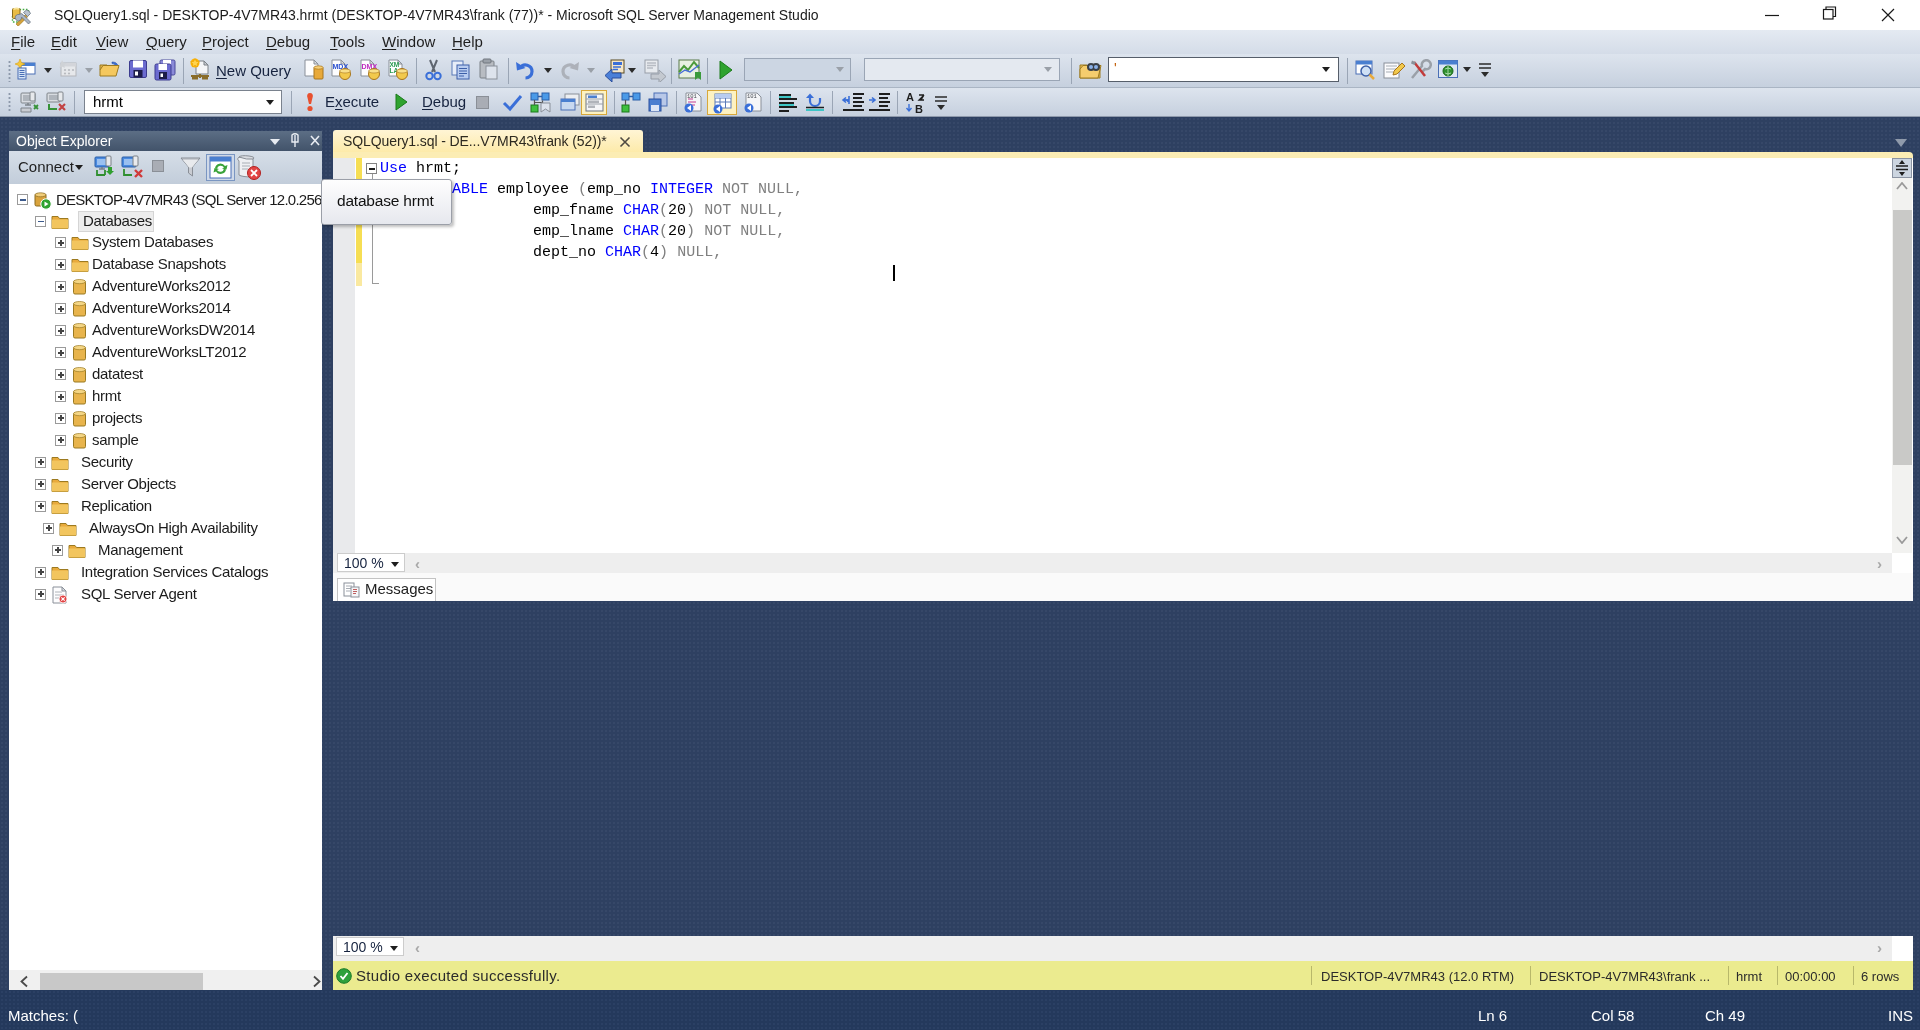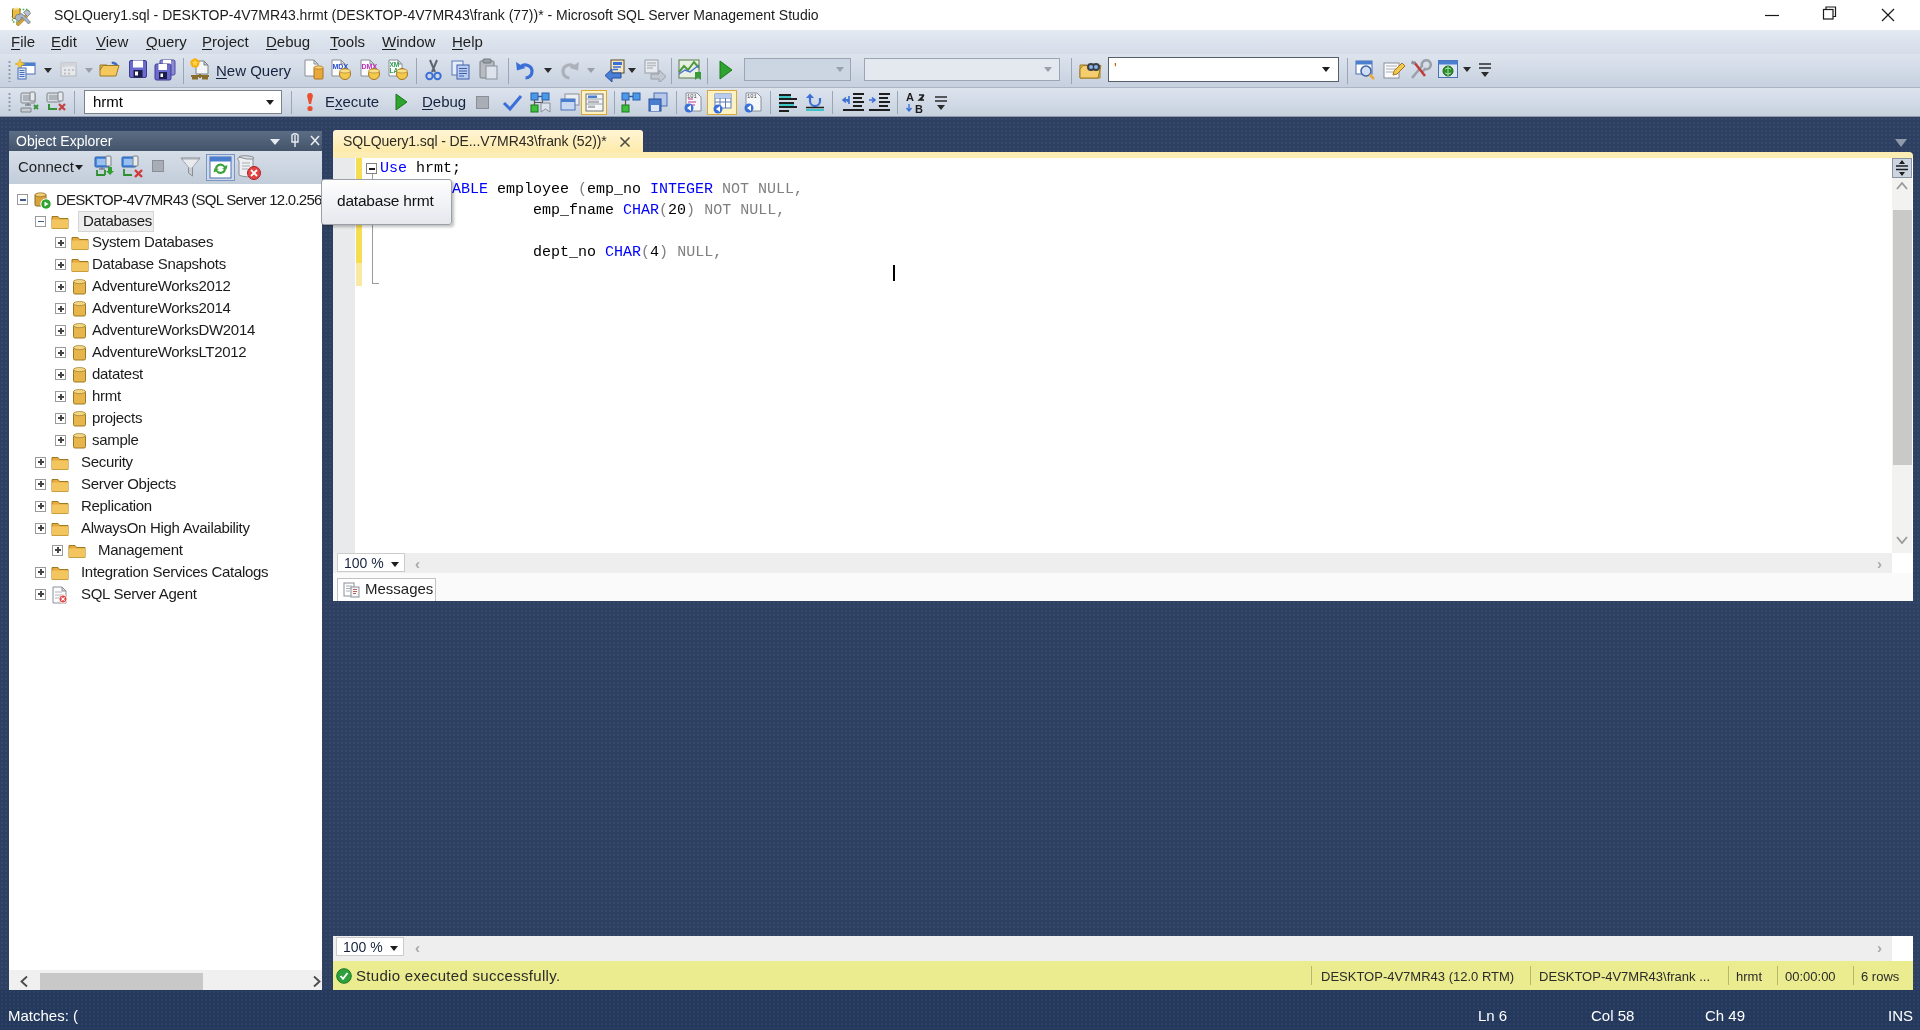--- a/index.html
+++ b/index.html
@@ -551,21 +551,21 @@
       <span class="abs" style="left:72px;top:1px">Server Objects</span>
     </div>
     <div class="trow" style="left:0;top:311.5px;width:313px">
       <div class="expbox plus" style="left:26px;top:5px"></div>
       <svg class="abs" style="left:42px;top:3px" width="18" height="15" viewBox="0 0 18 15">
         <path d="M1 2.5 h6 l1.5 2 H17 v10 H1 Z" fill="#e8aa3c" stroke="#9c7a20"></path>
         <path d="M1 5.5 h16 v9 H1 Z" fill="#f2c55e"></path>
       </svg>
       <span class="abs" style="left:72px;top:1px">Replication</span>
     </div>
-    <div class="trow" style="left:0;top:333.5px;width:255px">
+    <div class="trow" style="left:8px;top:333.5px;width:255px">
       <div class="expbox plus" style="left:26px;top:5px"></div>
       <svg class="abs" style="left:42px;top:3px" width="18" height="15" viewBox="0 0 18 15">
         <path d="M1 2.5 h6 l1.5 2 H17 v10 H1 Z" fill="#e8aa3c" stroke="#9c7a20"></path>
         <path d="M1 5.5 h16 v9 H1 Z" fill="#f2c55e"></path>
       </svg>
       <span class="abs" style="left:72px;top:1px">AlwaysOn High Availability</span>
     </div>
     <div class="trow" style="left:17px;top:355.5px;width:273px">
       <div class="expbox plus" style="left:26px;top:5px"></div>
       <svg class="abs" style="left:42px;top:3px" width="18" height="15" viewBox="0 0 18 15">
@@ -618,20 +618,21 @@
     <div class="abs" style="left:0;top:0;width:22px;height:395px;background:#e9eaec"></div>
     <div class="abs" style="left:23px;top:0;width:6px;height:105px;background:#f6de53"></div>
     <div class="abs" style="left:23px;top:105px;width:6px;height:23px;background:#fae9a0"></div>
     <div class="abs" style="left:33px;top:5px;width:11px;height:11px;background:#fff;border:1px solid #848484;z-index:2"></div>
     <div class="abs" style="left:35.5px;top:10px;width:6px;height:1.5px;background:#1e1e1e;z-index:2"></div>
     <div class="abs" style="left:39px;top:16px;width:1px;height:109px;background:#9a9a9a"></div>
     <div class="abs" style="left:39px;top:125px;width:7px;height:1px;background:#9a9a9a"></div>
     <div class="codeline" style="left:47px;top:0"><span class="kw">Use</span> hrmt;</div>
     <div class="codeline" style="left:47px;top:21px"><span class="kw">CREATE TABLE</span> employee <span class="gy">(</span>emp_no <span class="kw">INTEGER</span> <span class="gy">NOT NULL,</span></div>
     <div class="codeline" style="left:47px;top:42px">                 emp_fname <span class="kw">CHAR</span><span class="gy">(</span>20<span class="gy">)</span> <span class="gy">NOT NULL,</span></div>
+    <div class="codeline" style="left:47px;top:63px">                 emp_lname <span class="kw">CHAR</span><span class="gy">(</span>20<span class="gy">)</span> <span class="gy">NOT NULL,</span></div>
     <div class="codeline" style="left:47px;top:84px">                 dept_no <span class="kw">CHAR</span><span class="gy">(</span>4<span class="gy">)</span> <span class="gy">NULL,</span></div>
     <div class="abs" style="left:560px;top:107px;width:1.5px;height:16px;background:#000"></div>
     <div class="sbtrack" style="left:1559px;top:0;width:20px;height:395px"></div>
     <div class="abs" style="left:1559px;top:0;width:20px;height:20px;background:#ccd5e0;border:1px solid #8a93a2">
       <svg width="18" height="18" viewBox="0 0 18 18">
           <path d="M3 7 h12 M3 10.5 h12" stroke="#1e1e1e" stroke-width="1.6"></path>
           <path d="M9 1 l3 4 h-6 Z M9 17 l-3-4 h6 Z" fill="#1e1e1e"></path>
         </svg>
     </div>
     <svg class="abs" style="left:1563px;top:24px" width="12" height="8" viewBox="0 0 12 8">

